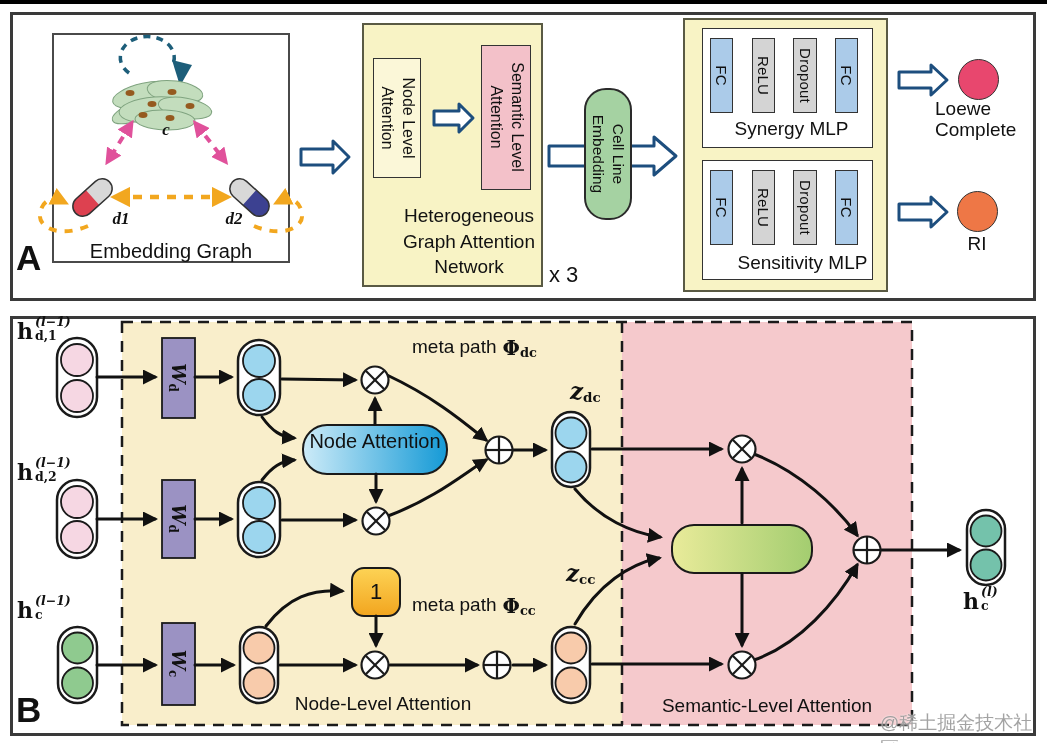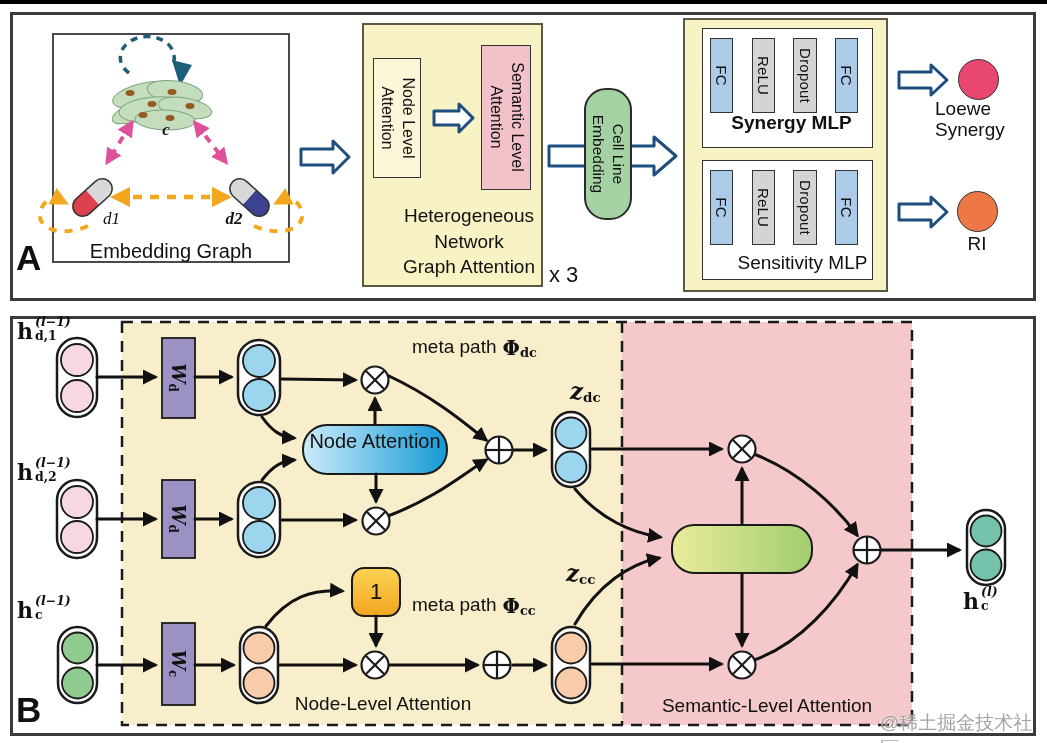--- a/index.html
+++ b/index.html
@@ -263,55 +263,55 @@
       <g>
           <circle cx="867" cy="550" r="13.5"></circle>
           <line x1="867" y1="537" x2="867" y2="563"></line>
           <line x1="854" y1="550" x2="880" y2="550"></line>
         </g>
     </g>
   </svg>
 
   <div class="abs z2 panel-letter" style="left:16px;top:240px;">A</div>
   <div class="abs z2 ital" style="left:152px;top:120px;width:28px;text-align:center;font-weight:bold;">c</div>
-  <div class="abs z2 ital" style="left:86px;top:209px;width:34px;text-align:right;font-weight:normal;">d1</div>
+  <div class="abs z2 ital" style="left:104px;top:209px;width:34px;text-align:center;font-weight:bold;">d1</div>
   <div class="abs z2 ital" style="left:217px;top:209px;width:34px;text-align:center;font-weight:bold;">d2</div>
   <div class="abs z2 ctr" style="left:52px;top:240px;width:238px;height:22px;font-size:20px;">Embedding Graph</div>
 
   <div class="abs z2 ctr rot90 vtxt" style="left:337px;top:95px;width:120px;height:46px;white-space:pre-line;">Node Level
 Attention</div>
   <div class="abs z2 ctr rot90 vtxt" style="left:434px;top:93px;width:143px;height:48px;white-space:pre-line;">Semantic Level
 Attention</div>
   <div class="abs z2" style="left:362px;top:203px;width:214px;text-align:center;font-size:19px;line-height:1.35;">
     <div>Heterogeneous</div>
+    <div>Graph Attention</div>
     <div>Network</div>
-    <div>Graph Attention</div>
   </div>
   <div class="abs z2" style="left:549px;top:262px;font-size:22px;">x 3</div>
 
   <div class="abs z2 box" style="left:584px;top:88px;width:48px;height:132px;background:#a5d2a2;border:2px solid #2a2a2a;border-radius:22px;"></div>
   <div class="abs z2 ctr rot90 vtxt" style="left:543px;top:131px;width:130px;height:46px;white-space:pre-line;font-size:15.5px;">Cell Line
 Embedding</div>
 
   <div class="abs z2 ctr rot90 bartxt" style="left:684px;top:64px;width:75px;height:23px;">FC</div>
   <div class="abs z2 ctr rot90 bartxt" style="left:726px;top:64px;width:75px;height:23px;">ReLU</div>
   <div class="abs z2 ctr rot90 bartxt" style="left:768px;top:64px;width:75px;height:23px;">Dropout</div>
   <div class="abs z2 ctr rot90 bartxt" style="left:809px;top:64px;width:75px;height:23px;">FC</div>
-  <div class="abs z2 ctr" style="left:702px;top:110px;width:179px;height:26px;font-size:19px;font-weight:bold;">Synergy MLP</div>
+  <div class="abs z2 ctr" style="left:702px;top:116px;width:179px;height:26px;font-size:19px;">Synergy MLP</div>
 
   <div class="abs z2 ctr rot90 bartxt" style="left:684px;top:196px;width:75px;height:23px;">FC</div>
   <div class="abs z2 ctr rot90 bartxt" style="left:726px;top:196px;width:75px;height:23px;">ReLU</div>
   <div class="abs z2 ctr rot90 bartxt" style="left:768px;top:196px;width:75px;height:23px;">Dropout</div>
   <div class="abs z2 ctr rot90 bartxt" style="left:809px;top:196px;width:75px;height:23px;">FC</div>
   <div class="abs z2 ctr" style="left:702px;top:250px;width:201px;height:26px;font-size:19px;">Sensitivity MLP</div>
 
   <div class="abs z2" style="left:958px;top:59px;width:39px;height:39px;border-radius:50%;background:#e8476e;border:1.5px solid #333;"></div>
   <div class="abs z2" style="left:935px;top:99px;width:90px;text-align:left;font-size:19px;line-height:1.1;">
     <div>Loewe</div>
-    <div>Synergy</div>
+    <div>Complete</div>
   </div>
   <div class="abs z2" style="left:957px;top:191px;width:39px;height:39px;border-radius:50%;background:#ee7746;border:1.5px solid #333;"></div>
   <div class="abs z2 ctr" style="left:937px;top:232px;width:80px;height:24px;font-size:19px;">RI</div>
 
   <div class="abs z2 panel-letter" style="left:16px;top:692px;">B</div>
 
   <div class="abs z2 mvec" style="left:17px;top:320px;">
     <span class="mvbase">h</span>
     <span class="mvss">
         <span class="mvsup">(l−1)</span>

